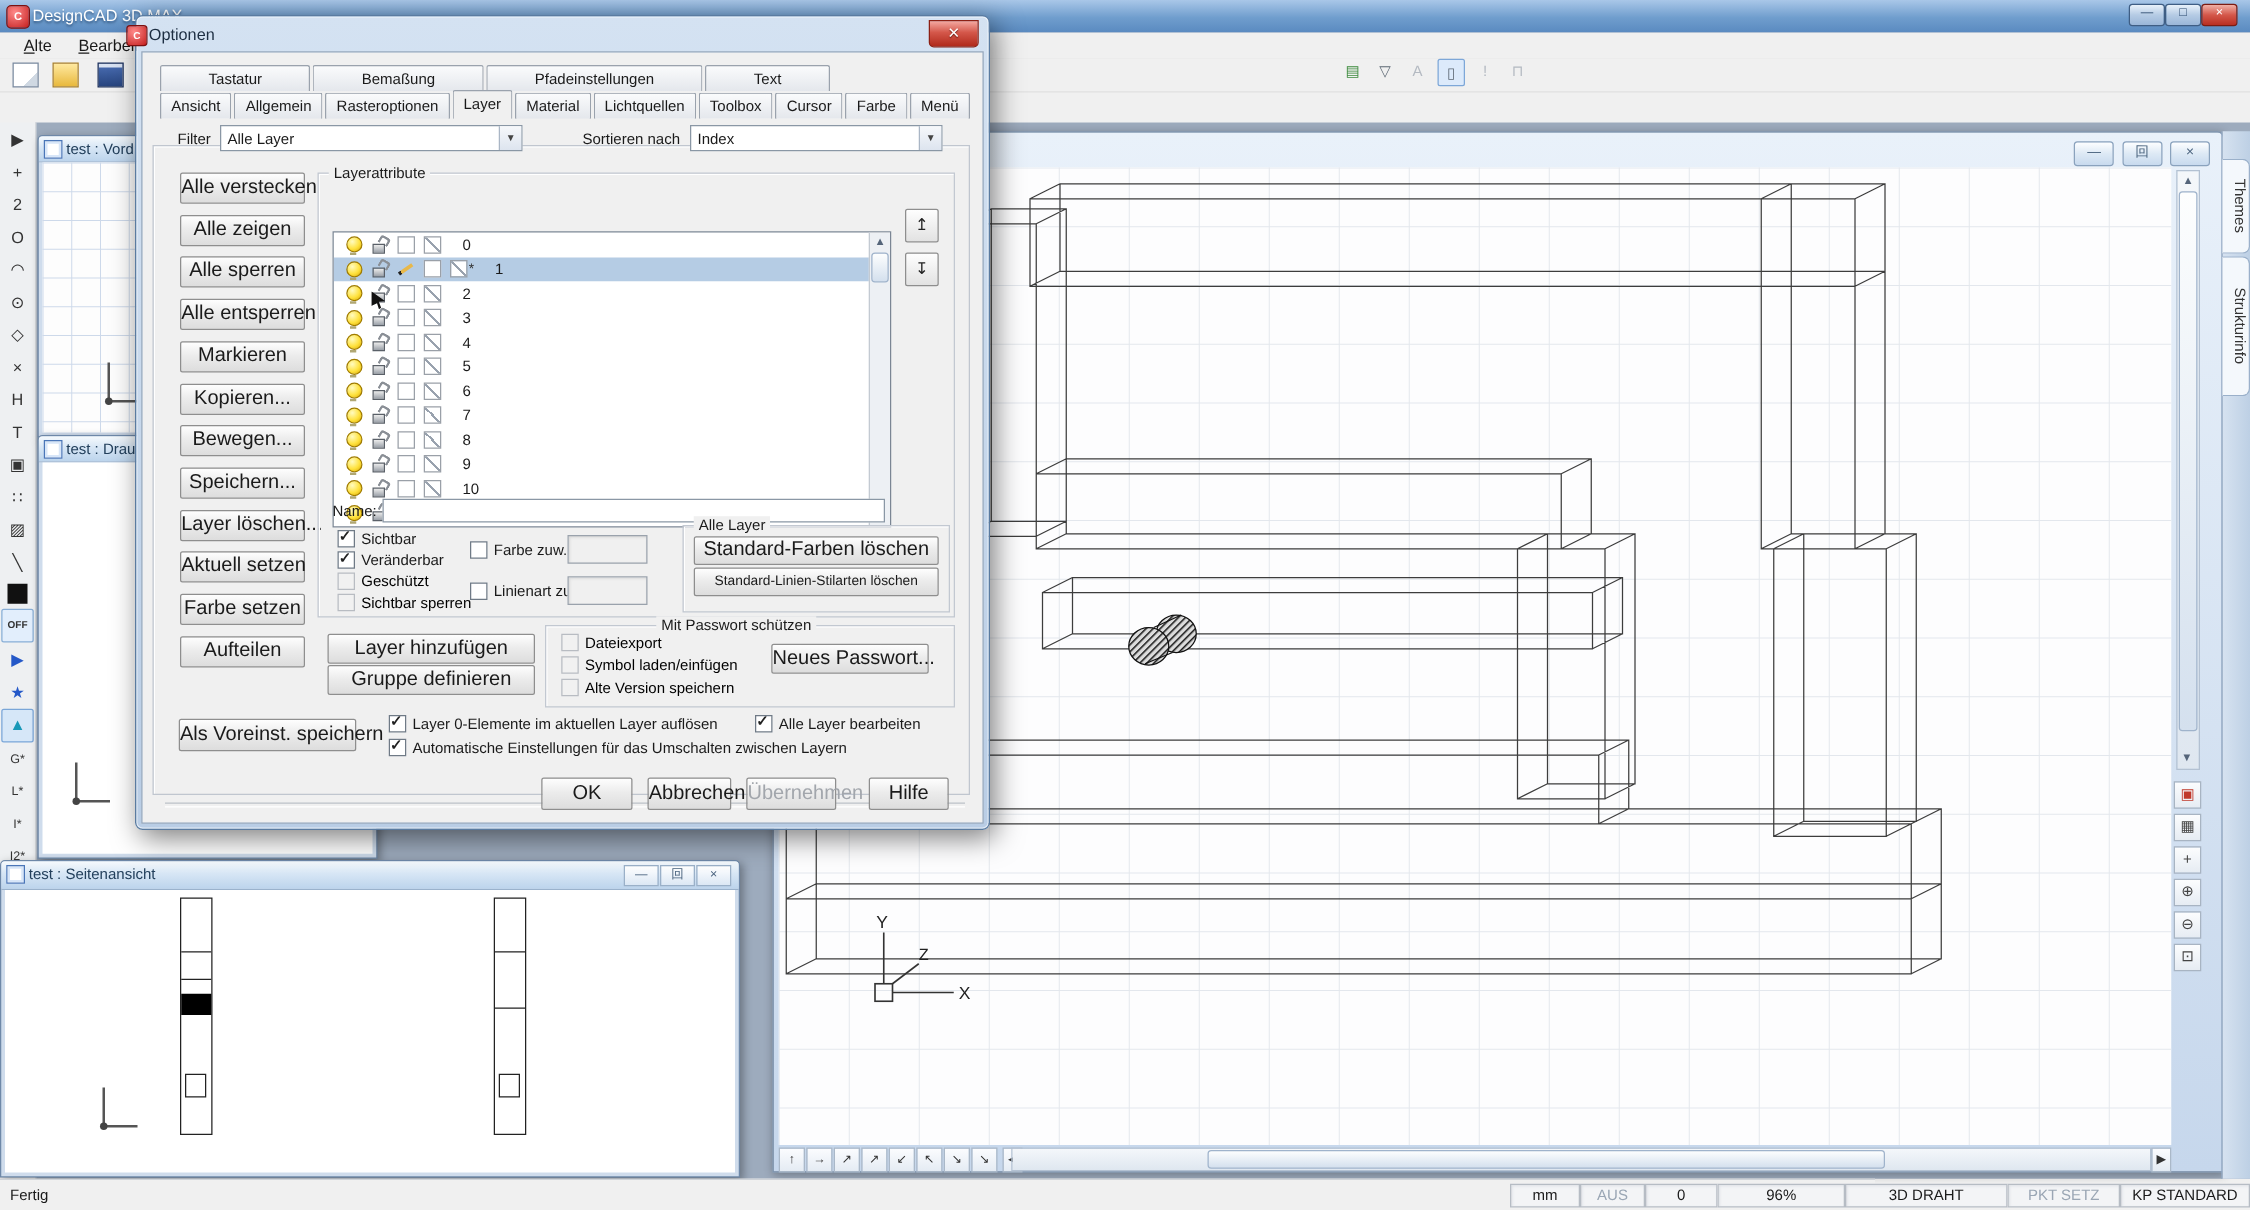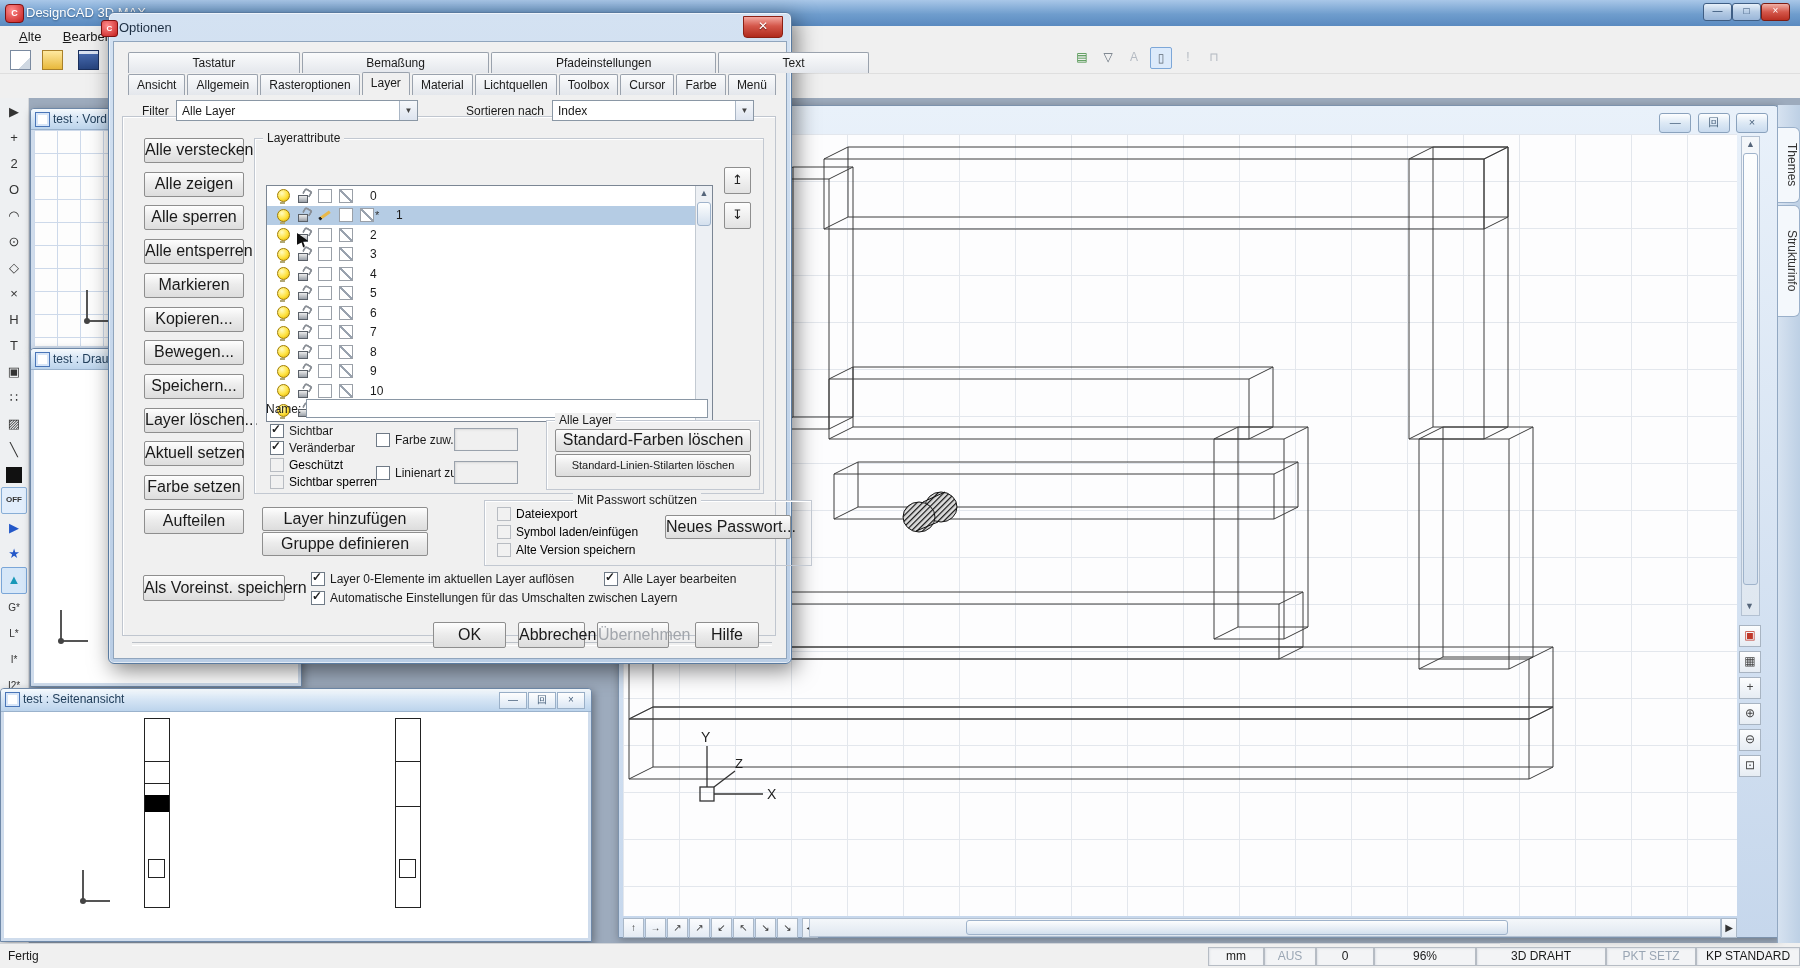--- a/index.html
+++ b/index.html
@@ -346,21 +346,21 @@
   </div>
 
   <div id="dialog" class="abs">
     <div id="dlg-title" class="abs">
       <span id="dlg-icon" class="abs">C</span>
       <span>Optionen</span>
     </div>
     <div id="dlg-close" class="abs">✕</div>
     <div id="dlg-body" class="abs">
 
-      <div class="trow" id="tabrow1" style="left:14px;top:10px;width:741px;">
+      <div class="trow" id="tabrow1" style="left:14px;top:10px;width:536px;">
           <div class="dtab">Tastatur</div>
           <div class="dtab">Bemaßung</div>
           <div class="dtab">Pfadeinstellungen</div>
           <div class="dtab">Text</div>
         </div>
       <div class="trow" id="tabrow2" style="left:14px;top:32px;width:648px;">
           <div class="dtab">Ansicht</div>
           <div class="dtab">Allgemein</div>
           <div class="dtab">Rasteroptionen</div>
           <div class="dtab active">Layer</div>
@@ -533,21 +533,21 @@
 
       <div class="group" style="left:432px;top:378px;width:212px;height:68px;">
         <span class="glabel">Alle Layer</span>
         <div class="dlg-btn" style="left:8px;top:8px;width:194px;height:21px;line-height:20px;">Standard-Farben löschen</div>
         <div class="dlg-btn" style="left:8px;top:33px;width:194px;height:21px;line-height:20px;font-size:11px;">Standard-Linien-Stilarten löschen</div>
       </div>
 
       <div class="dlg-btn" style="left:148px;top:465px;width:164px;height:22px;line-height:21px;">Layer hinzufügen</div>
       <div class="dlg-btn" style="left:148px;top:490px;width:164px;height:22px;line-height:21px;">Gruppe definieren</div>
 
-      <div class="group" style="left:322px;top:458px;width:326px;height:64px;margin-left:48px;">
+      <div class="group" style="left:322px;top:458px;width:326px;height:64px;">
         <span class="glabel" style="left:88px;">Mit Passwort schützen</span>
         <div class="chk disabled" style="left:12px;top:6px;">
             <span class="box"></span>
             <span>Dateiexport</span>
           </div>
         <div class="chk disabled" style="left:12px;top:24px;">
             <span class="box"></span>
             <span>Symbol laden/einfügen</span>
           </div>
         <div class="chk disabled" style="left:12px;top:42px;">

